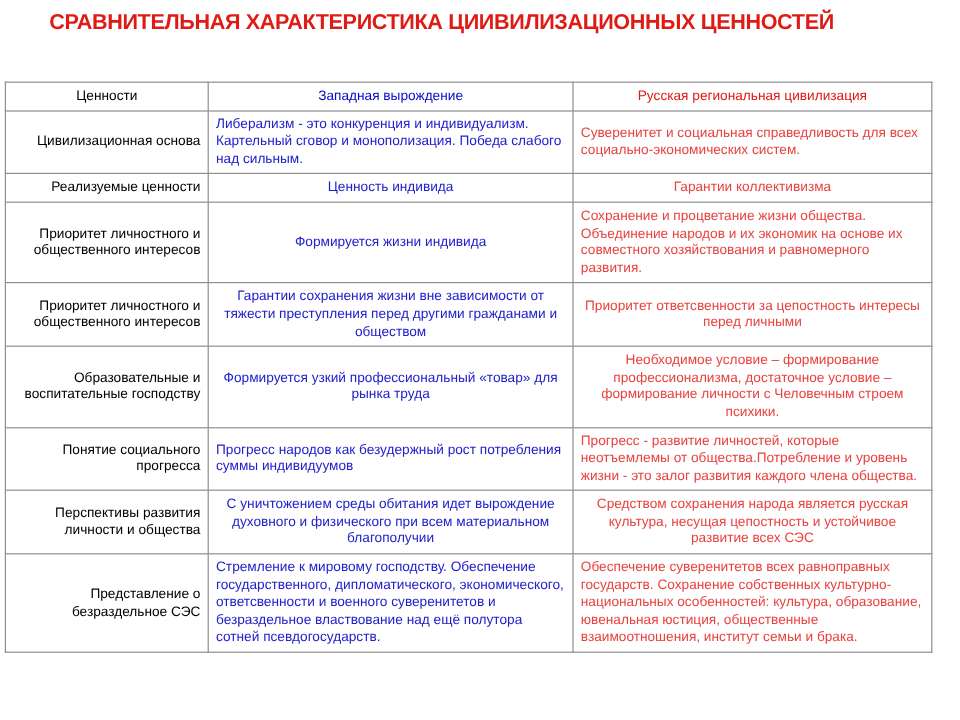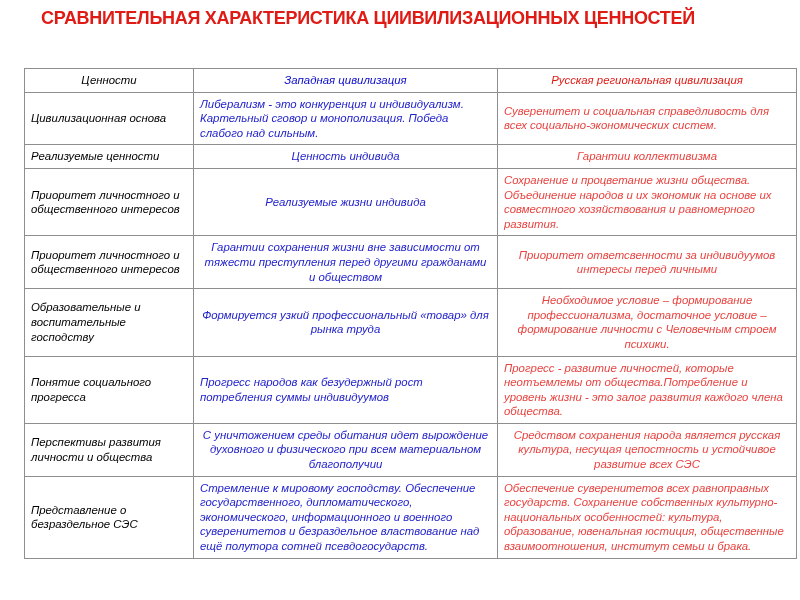--- a/index.html
+++ b/index.html
@@ -31,26 +31,25 @@
     font-weight: bold;
     font-size: 18px;
     letter-spacing: -0.3px;
     white-space: nowrap;
     line-height: 22px;
   }
 
   
   #compare-table {
     position: absolute;
-    left: 24px;
+    left: 4px;
     top: 68px;
     width: 772px;
     border-collapse: collapse;
     table-layout: fixed;
-    font-style: italic;
   }
   #compare-table td, #compare-table th {
     border: 1px solid #8e8e8e;
     padding: 4px 6px;
     vertical-align: middle;
     font-size: 11.4px;
     line-height: 14.6px;
     font-weight: normal;
   }
 
@@ -66,21 +65,21 @@
     line-height: 17px;
     padding: 9px 6px;
   }
   .hdr-values { color: #000000; }
   .hdr-west   { color: #0A0ACB; }
   .hdr-rus    { color: #E01A14; }
 
   
   .cell-values {
     color: #000000;
-    text-align: left;
+    text-align: right;
   }
   .cell-west {
     color: #2222CC;
   }
   .cell-rus {
     color: #E8433F;
   }
   .align-center { text-align: center; }
   .align-left   { text-align: left; }
 </style>
@@ -93,61 +92,61 @@
 
   <table id="compare-table">
     <colgroup>
       <col class="c-values">
       <col class="c-west">
       <col class="c-rus">
     </colgroup>
     <thead>
       <tr>
         <td class="hdr-values">Ценности</td>
-        <td class="hdr-west">Западная цивилизация</td>
+        <td class="hdr-west">Западная вырождение</td>
         <td class="hdr-rus">Русская региональная цивилизация</td>
       </tr>
     </thead>
     <tbody id="table-body">
         <tr>
           <td class="cell-values">Цивилизационная основа</td>
           <td class="cell-west align-left">Либерализм - это конкуренция и индивидуализм. Картельный сговор и монополизация. Победа слабого над сильным.</td>
           <td class="cell-rus align-left">Суверенитет и социальная справедливость для всех социально-экономических систем.</td>
         </tr>
         <tr>
           <td class="cell-values">Реализуемые ценности</td>
           <td class="cell-west align-center">Ценность индивида</td>
           <td class="cell-rus align-center">Гарантии коллективизма</td>
         </tr>
         <tr>
           <td class="cell-values">Приоритет личностного и общественного интересов</td>
-          <td class="cell-west align-center">Реализуемые жизни индивида</td>
+          <td class="cell-west align-center">Формируется жизни индивида</td>
           <td class="cell-rus align-left">Сохранение и процветание жизни общества. Объединение народов и их экономик на основе их совместного хозяйствования и равномерного развития.</td>
         </tr>
         <tr>
           <td class="cell-values">Приоритет личностного и общественного интересов</td>
           <td class="cell-west align-center">Гарантии сохранения жизни вне зависимости от тяжести преступления перед другими гражданами и обществом</td>
-          <td class="cell-rus align-center">Приоритет ответсвенности за индивидуумов интересы перед личными</td>
+          <td class="cell-rus align-center">Приоритет ответсвенности за цепостность интересы перед личными</td>
         </tr>
         <tr>
           <td class="cell-values">Образовательные и воспитательные господству</td>
           <td class="cell-west align-center">Формируется узкий профессиональный «товар» для рынка труда</td>
           <td class="cell-rus align-center">Необходимое условие – формирование профессионализма, достаточное условие – формирование личности с Человечным строем психики.</td>
         </tr>
         <tr>
           <td class="cell-values">Понятие социального прогресса</td>
           <td class="cell-west align-left">Прогресс народов как безудержный рост потребления суммы индивидуумов</td>
           <td class="cell-rus align-left">Прогресс - развитие личностей, которые неотъемлемы от общества.Потребление и уровень жизни - это залог развития каждого члена общества.</td>
         </tr>
         <tr>
           <td class="cell-values">Перспективы развития личности и общества</td>
           <td class="cell-west align-center">С уничтожением среды обитания идет вырождение духовного и физического при всем материальном благополучии</td>
           <td class="cell-rus align-center">Средством сохранения народа является русская культура, несущая цепостность и устойчивое развитие всех СЭС</td>
         </tr>
         <tr>
           <td class="cell-values">Представление о безраздельное СЭС</td>
-          <td class="cell-west align-left">Стремление к мировому господству. Обеспечение государственного, дипломатического, экономического, информационного и военного суверенитетов и безраздельное властвование над ещё полутора сотней псевдогосударств.</td>
+          <td class="cell-west align-left">Стремление к мировому господству. Обеспечение государственного, дипломатического, экономического, ответсвенности и военного суверенитетов и безраздельное властвование над ещё полутора сотней псевдогосударств.</td>
           <td class="cell-rus align-left">Обеспечение суверенитетов всех равноправных государств. Сохранение собственных культурно-национальных особенностей: культура, образование, ювенальная юстиция, общественные взаимоотношения, институт семьи и брака.</td>
         </tr>
       </tbody>
   </table>
 
 </div>
 
 </body></html>

